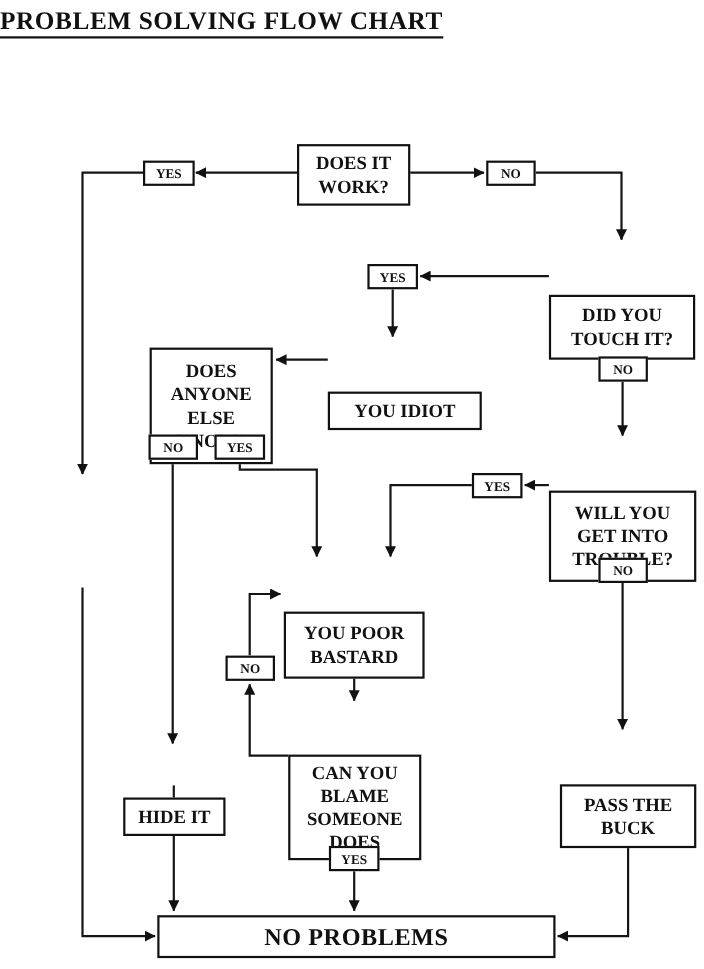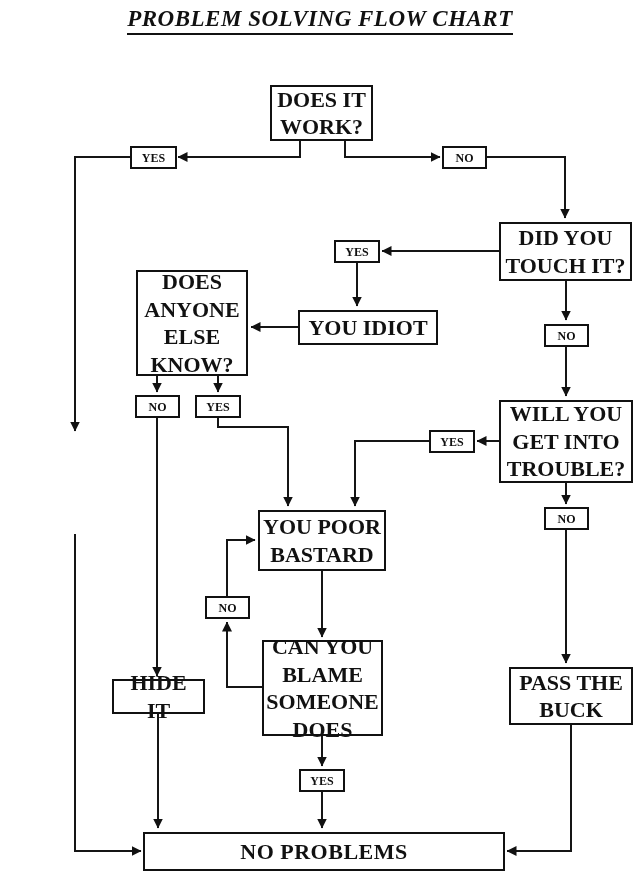--- a/index.html
+++ b/index.html
@@ -1,31 +1,31 @@
 <!DOCTYPE html>
 <html><head>
 <meta charset="utf-8">
 <style>
   html,body{margin:0;padding:0;background:#ffffff;}
   .stage{
     position:relative;width:640px;height:881px;background:#ffffff;
     font-family:"Liberation Serif",serif;color:#111;overflow:hidden;
   }
-  .title-wrap{position:absolute;top:6px;left:0;width:100%;text-align:center;z-index:2;font-style:italic;}
+  .title-wrap{position:absolute;top:6px;left:0;width:100%;text-align:left;z-index:2;}
   .title-wrap span{
     display:inline-block;font-size:23px;font-weight:bold;letter-spacing:.5px;
     border-bottom:2px solid #111;padding-bottom:1px;
   }
   .lines{position:absolute;left:0;top:0;width:640px;height:881px;z-index:1;}
   .box{
     position:absolute;z-index:2;background:#fff;border:2px solid #111;box-sizing:border-box;
     display:flex;align-items:center;justify-content:center;text-align:center;
     font-weight:bold;line-height:1.25;
   }
-  .big{font-size:22px;padding:2px 3px;}
+  .big{font-size:17px;padding:2px 3px;margin-top:46px;}
   .small{font-size:12px;line-height:1;}
   .wide{font-size:22px;letter-spacing:.5px;}
 </style>
 </head>
 <body>
 
 <div class="stage">
 
   <div class="title-wrap">
     <span>PROBLEM SOLVING FLOW CHART</span>

